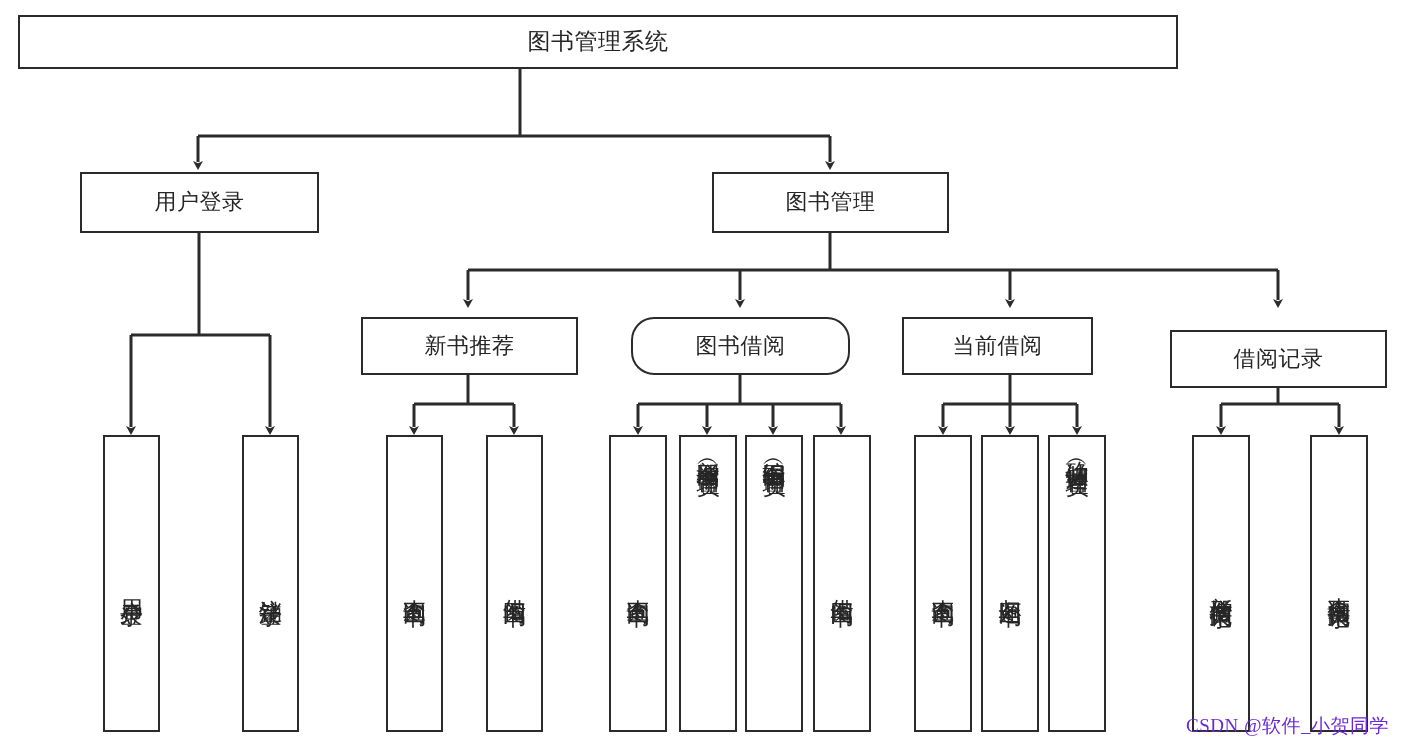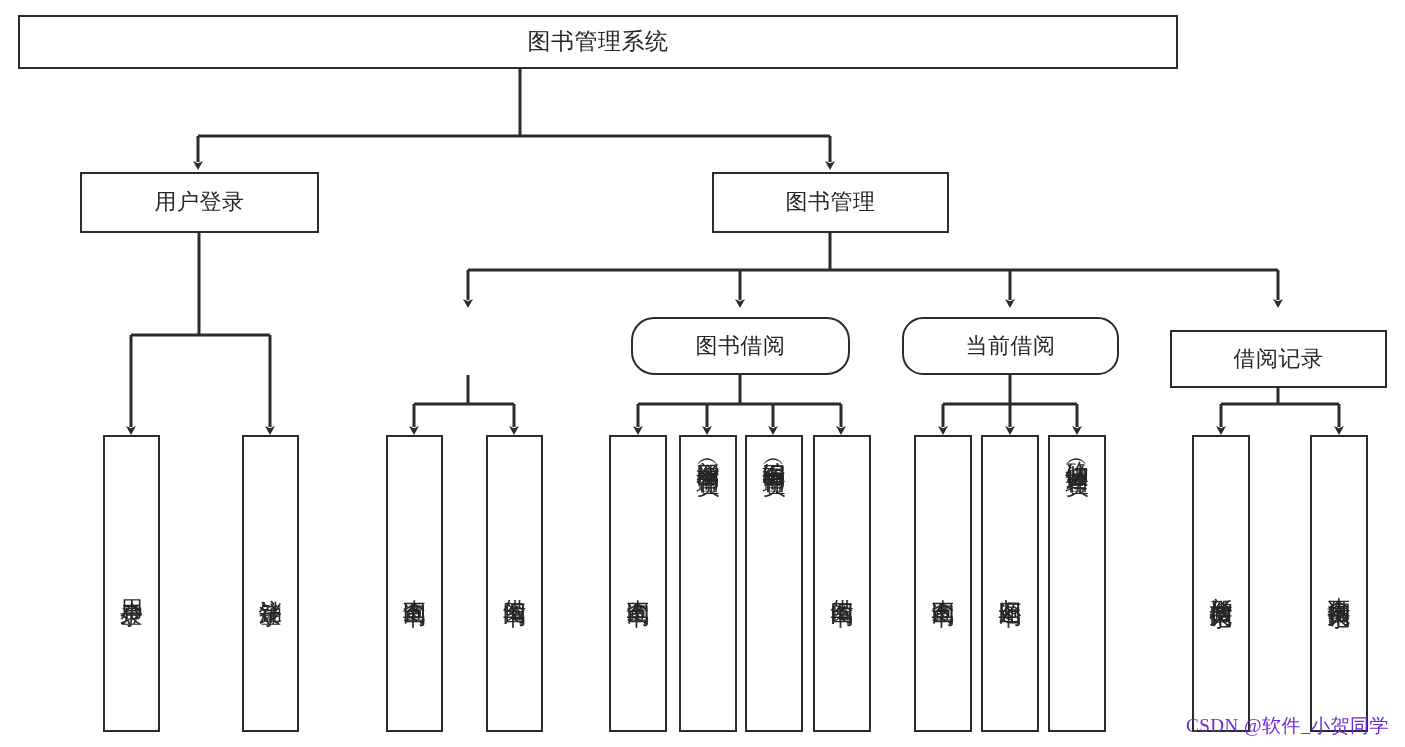--- a/index.html
+++ b/index.html
@@ -133,22 +133,23 @@
       <path d="M1221,404 L1221,427" marker-end="url(#arrow)"></path>
       <path d="M1339,404 L1339,427" marker-end="url(#arrow)"></path>
     </g>
   </svg>
 
   <div class="node root node-h" style="left:18px; top:15px; width:1160px; height:54px;">图书管理系统</div>
 
   <div class="node node-h" style="left:80px; top:172px; width:239px; height:61px;">用户登录</div>
   <div class="node node-h" style="left:712px; top:172px; width:237px; height:61px;">图书管理</div>
 
+  <div class="node node-h" style="left:361px; top:317px; width:217px; height:58px;">新书推荐</div>
   <div class="node node-h" style="left:631px; top:317px; width:219px; height:58px;border-radius:23px;">图书借阅</div>
-  <div class="node node-h" style="left:902px; top:317px; width:217px; height:58px;border-radius:21px;">当前借阅</div>
+  <div class="node node-h" style="left:902px; top:317px; width:191px; height:58px;">当前借阅</div>
   <div class="node node-h" style="left:1170px; top:330px; width:217px; height:58px;">借阅记录</div>
 
   <div class="node leaf" style="left:103px; top:435px; width:57px; height:297px;">
     <div class="leaf-inner">
       <span class="vlabel">用户登录</span>
     </div>
   </div>
   <div class="node leaf" style="left:242px; top:435px; width:57px; height:297px;">
     <div class="leaf-inner">
       <span class="vlabel">注销登录</span>

